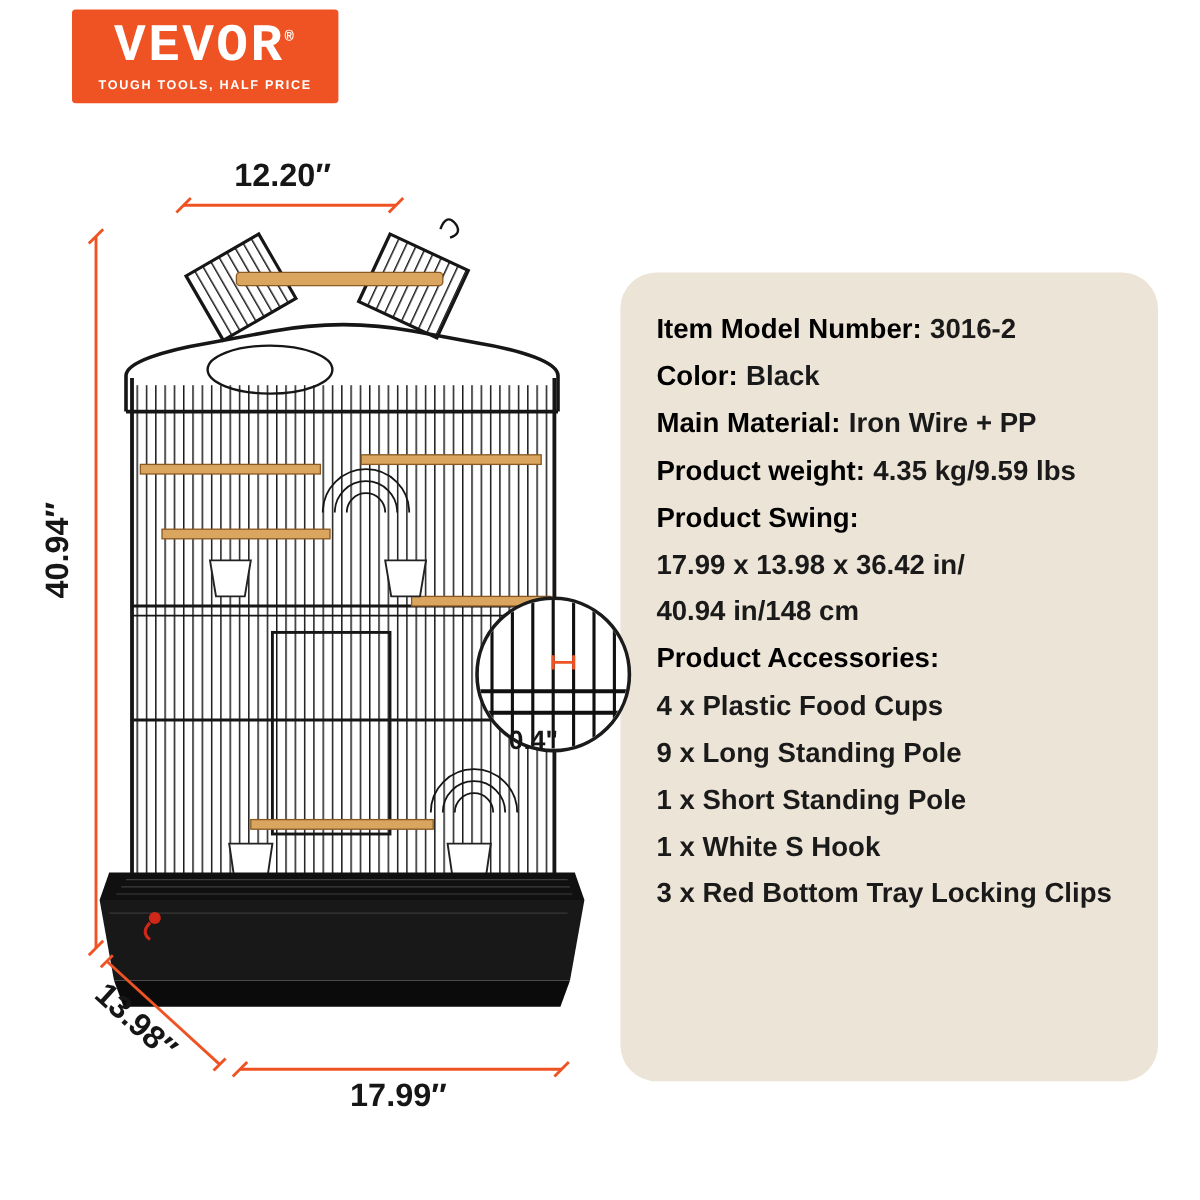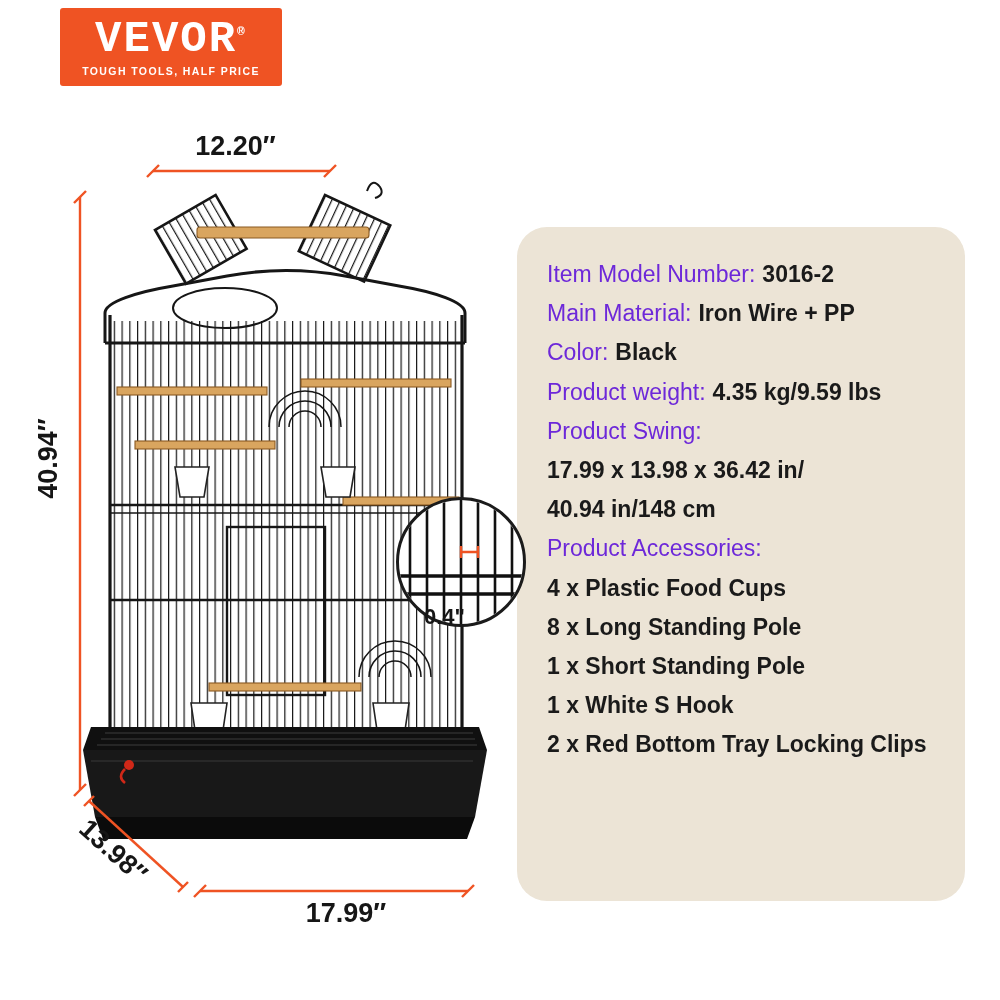--- a/index.html
+++ b/index.html
@@ -28,31 +28,31 @@
   .magnifier svg{width:100%;height:100%;display:block;}
   .wire-gap-label{
     position:absolute;left:424px;top:604px;font-size:22px;font-weight:700;z-index:6;
   }
 
   
   .dims{position:absolute;left:0;top:0;width:1000px;height:1000px;z-index:4;pointer-events:none;}
   .dim-label{position:absolute;font-size:27px;font-weight:700;color:#161616;z-index:4;text-align:center;white-space:nowrap;}
   .dim-top{left:178px;top:131px;width:115px;}
   .dim-height{left:-12px;top:443px;width:120px;transform:rotate(-90deg);}
-  .dim-width{left:286px;top:898px;width:120px;}
+  .dim-width{left:272px;top:898px;width:120px;}
   .dim-depth{left:58px;top:836px;width:110px;transform:rotate(42deg);}
 
   
   .spec-panel{
     position:absolute;left:517px;top:227px;width:448px;height:674px;
     background:#ece4d6;border-radius:30px;box-sizing:border-box;
     padding:28px 10px 0 30px;z-index:1;
   }
   .spec-line{font-size:23px;line-height:39.2px;font-weight:600;color:#1a1a1a;white-space:nowrap;}
-  .spec-label{color:#6d28d9;font-weight:400;}
+  .spec-label{color:#000000;font-weight:700;}
   .spec-label:not(:empty){margin-right:7px;}
 </style>
 </head>
 <body>
 
 <div class="logo">
   <div class="logo-name"><span>VEVOR</span><sup>®</sup></div>
   <div class="logo-tagline">TOUGH TOOLS, HALF PRICE</div>
 </div>
 
@@ -172,25 +172,25 @@
   </g>
 </svg>
 
 <div class="dim-label dim-top">12.20″</div>
 <div class="dim-label dim-height">40.94″</div>
 <div class="dim-label dim-width">17.99″</div>
 <div class="dim-label dim-depth">13.98″</div>
 
 <div class="spec-panel">
   <div class="spec-line"><span class="spec-label">Item Model Number:</span><span class="spec-value">3016-2</span></div>
+  <div class="spec-line"><span class="spec-label">Color:</span><span class="spec-value">Black</span></div>
   <div class="spec-line"><span class="spec-label">Main Material:</span><span class="spec-value">Iron Wire + PP</span></div>
-  <div class="spec-line"><span class="spec-label">Color:</span><span class="spec-value">Black</span></div>
   <div class="spec-line"><span class="spec-label">Product weight:</span><span class="spec-value">4.35 kg/9.59 lbs</span></div>
   <div class="spec-line"><span class="spec-label">Product Swing:</span><span class="spec-value"></span></div>
   <div class="spec-line"><span class="spec-label"></span><span class="spec-value">17.99 x 13.98 x 36.42 in/</span></div>
   <div class="spec-line"><span class="spec-label"></span><span class="spec-value">40.94 in/148 cm</span></div>
   <div class="spec-line"><span class="spec-label">Product Accessories:</span><span class="spec-value"></span></div>
   <div class="spec-line"><span class="spec-label"></span><span class="spec-value">4 x Plastic Food Cups</span></div>
-  <div class="spec-line"><span class="spec-label"></span><span class="spec-value">8 x Long Standing Pole</span></div>
+  <div class="spec-line"><span class="spec-label"></span><span class="spec-value">9 x Long Standing Pole</span></div>
   <div class="spec-line"><span class="spec-label"></span><span class="spec-value">1 x Short Standing Pole</span></div>
   <div class="spec-line"><span class="spec-label"></span><span class="spec-value">1 x White S Hook</span></div>
-  <div class="spec-line"><span class="spec-label"></span><span class="spec-value">2 x Red Bottom Tray Locking Clips</span></div>
+  <div class="spec-line"><span class="spec-label"></span><span class="spec-value">3 x Red Bottom Tray Locking Clips</span></div>
 </div>
 
 </body></html>

